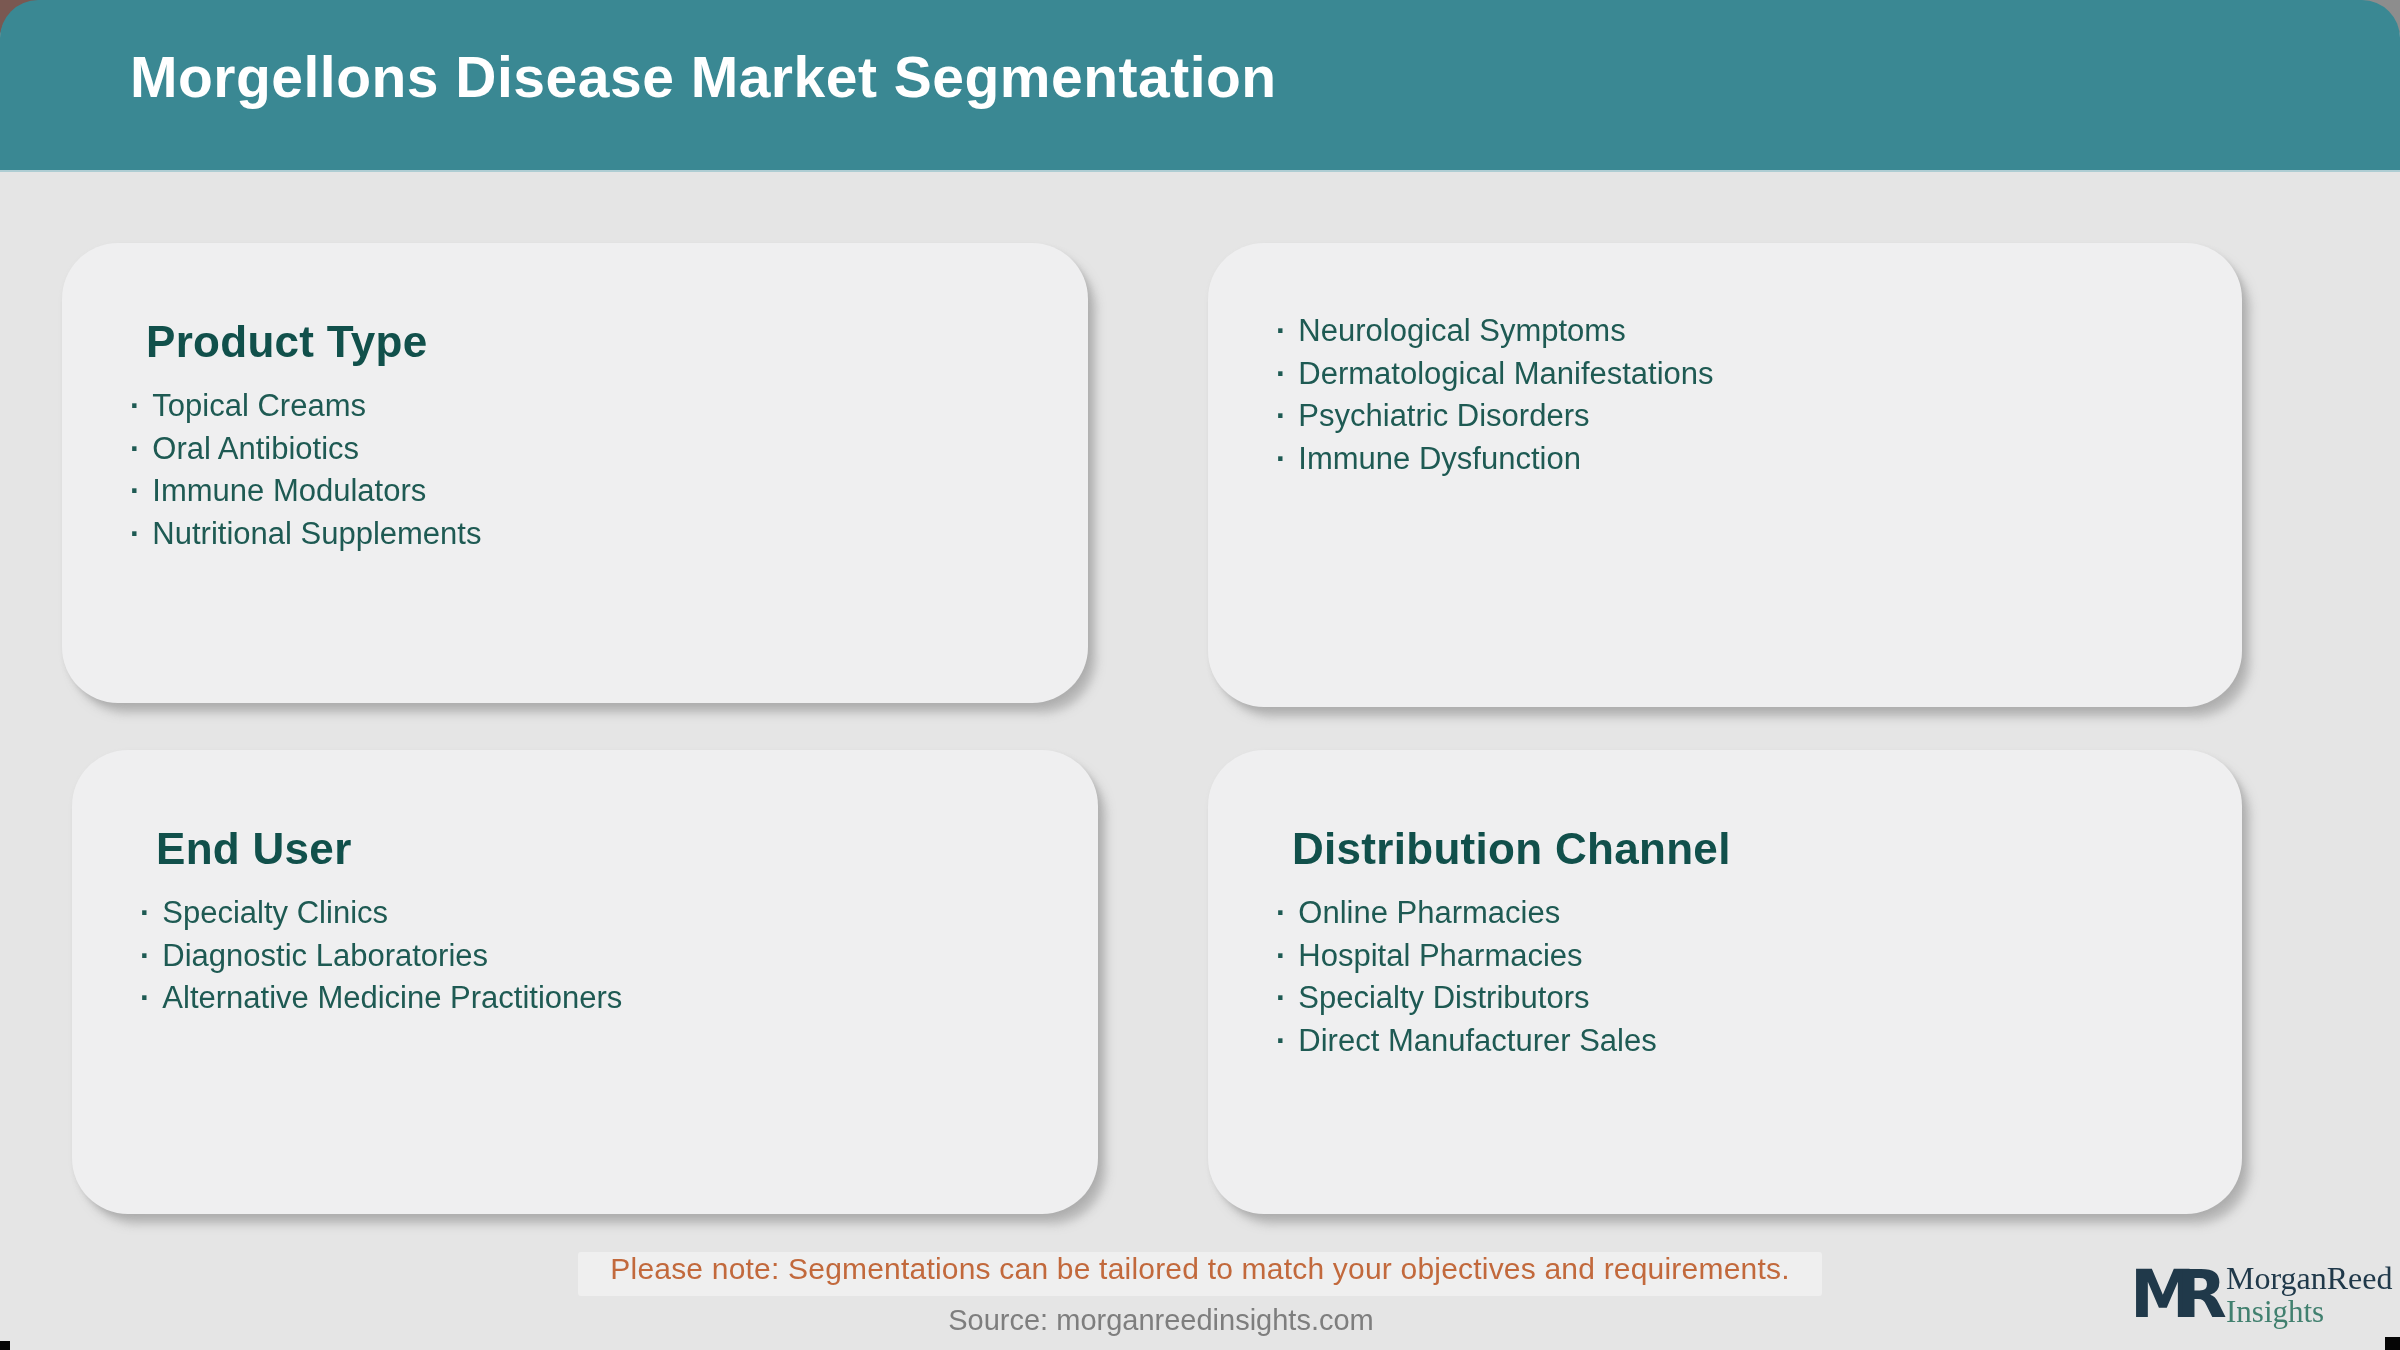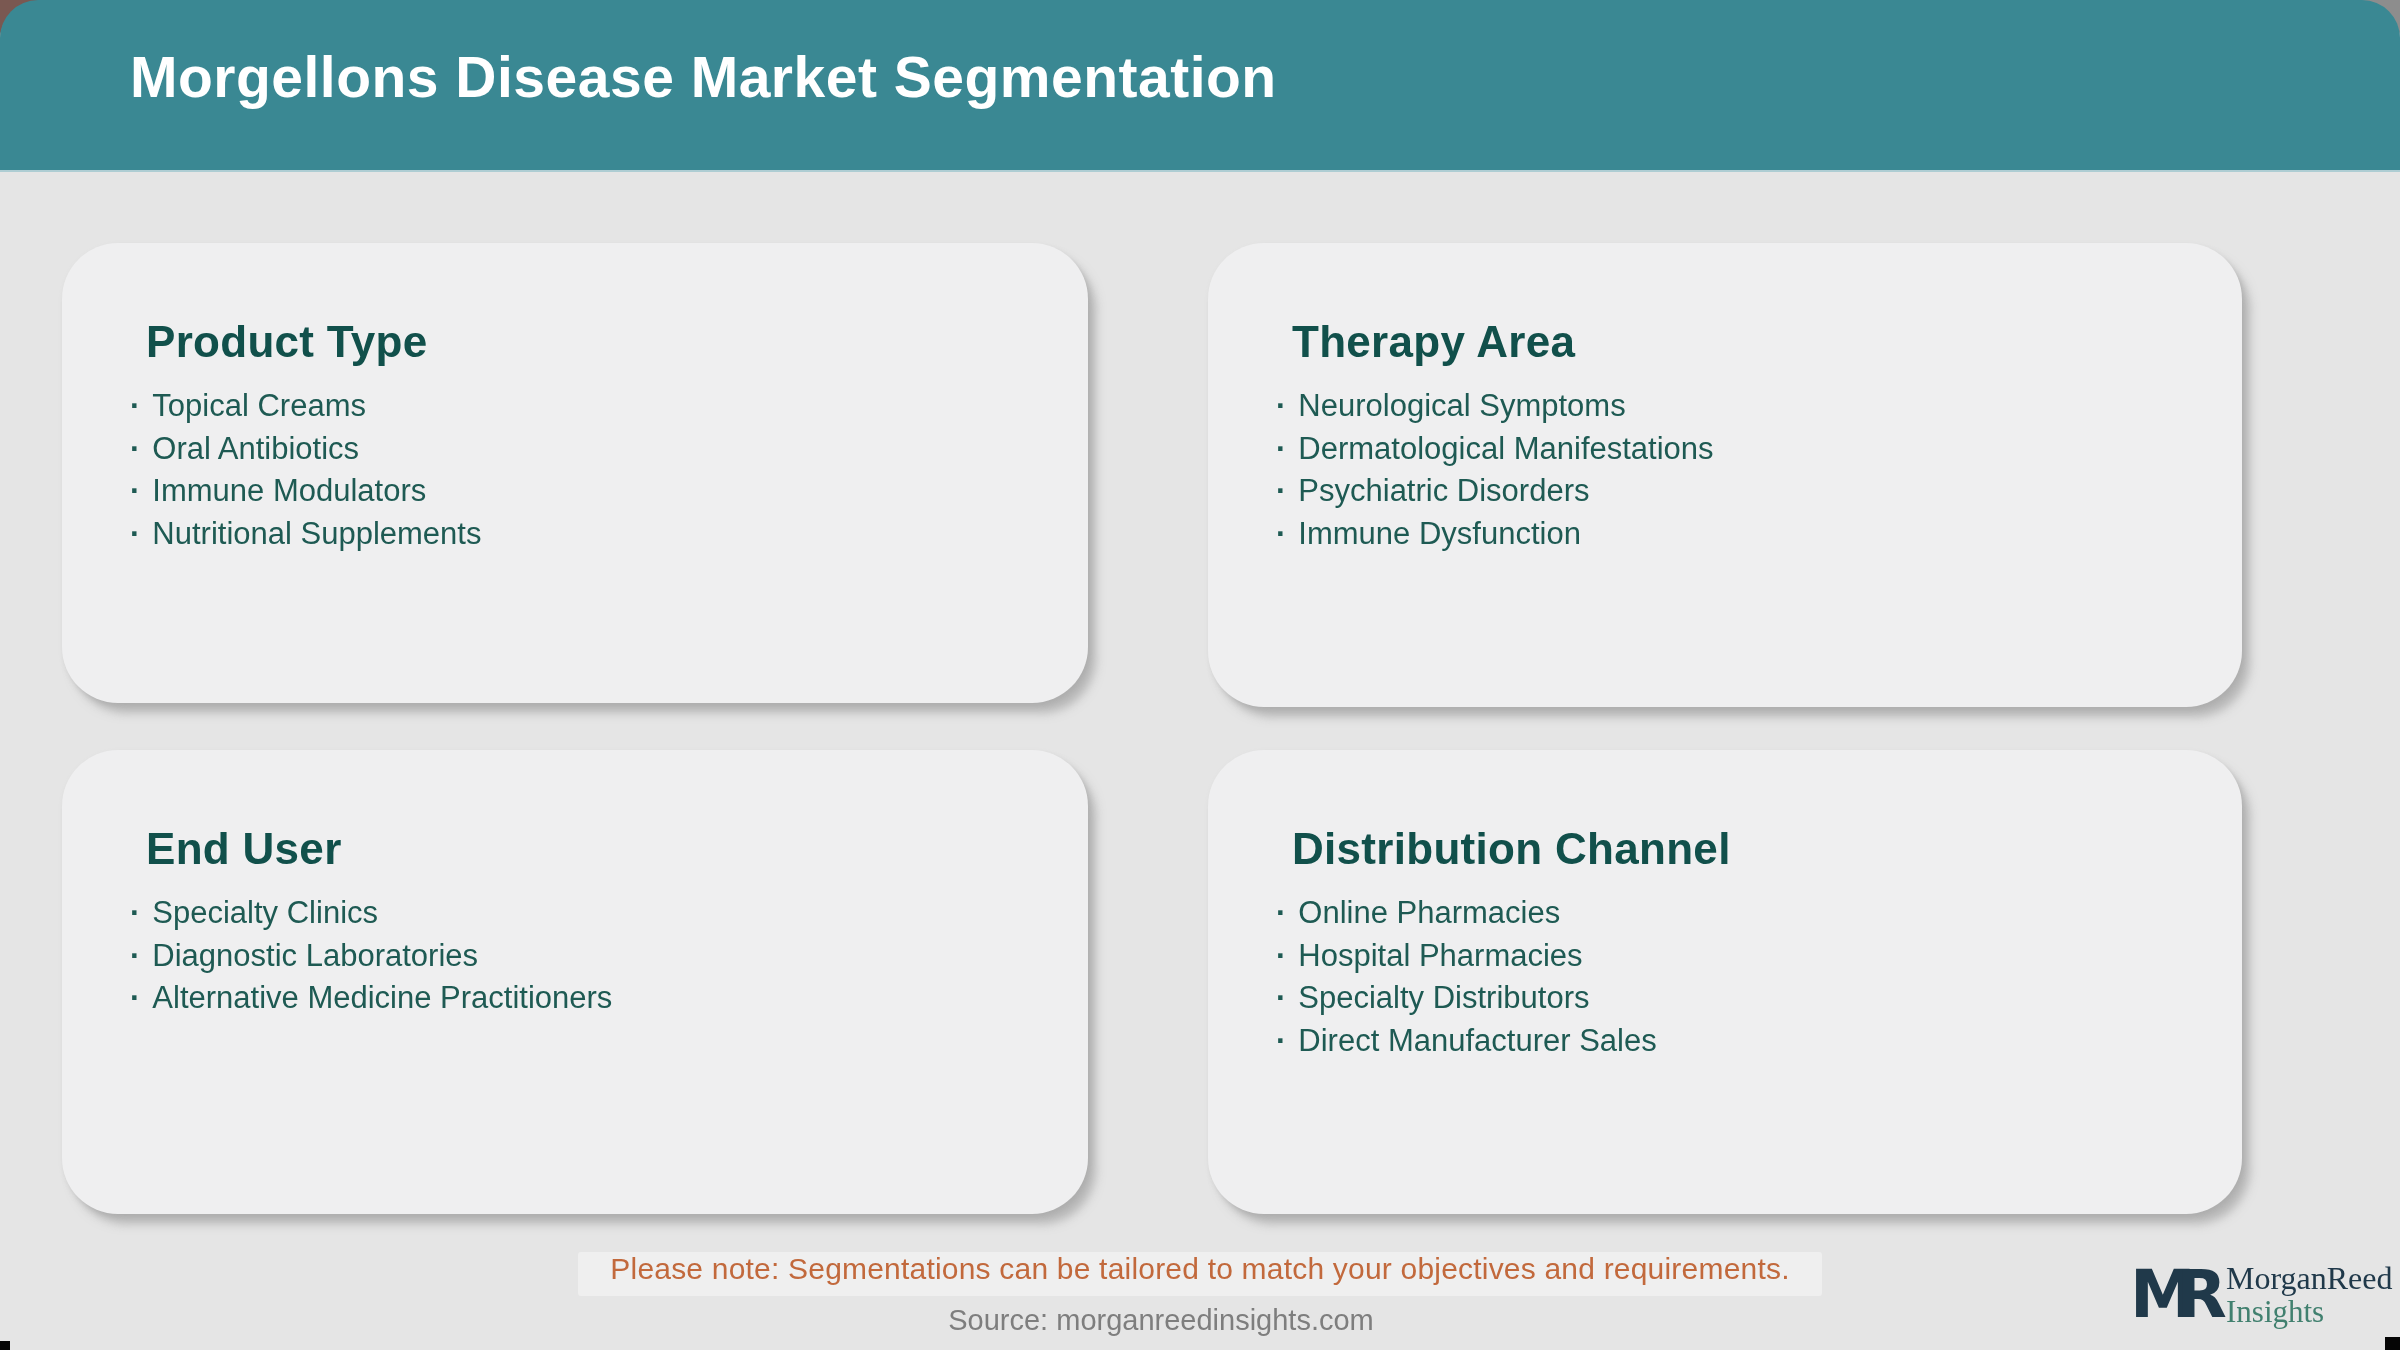--- a/index.html
+++ b/index.html
@@ -39,21 +39,21 @@
     position:absolute;
     background:var(--card-bg);
     border-radius:56px;
     box-shadow:9px 11px 10px -1px rgba(140,140,140,0.50), 2px 3px 5px rgba(170,170,170,0.35);
     padding:56px 50px 0 68px;
     box-sizing:border-box;
     z-index:2;
   }
   .card.pos0{left:62px;  top:243px; width:1026px; height:460px;}
   .card.pos1{left:1208px;top:243px; width:1034px; height:464px;}
-  .card.pos2{left:62px;  top:750px; width:1026px; height:464px;}
+  .card.pos2{left:72px;  top:750px; width:1026px; height:464px;}
   .card.pos3{left:1208px;top:750px; width:1034px; height:464px;}
 
   .card h2{
     margin:16px;font-size:44px;line-height:54px;font-weight:bold;
     color:var(--heading);letter-spacing:0.3px;
   }
   .card ul{
     list-style:none;margin:11px 0 0 0;padding:0;
     font-size:31px;color:var(--item-text);
   }
@@ -110,21 +110,20 @@
     <h2>Product Type</h2>
     <ul>
         <li><span class="dot">·</span><span>Topical Creams</span></li>
         <li><span class="dot">·</span><span>Oral Antibiotics</span></li>
         <li><span class="dot">·</span><span>Immune Modulators</span></li>
         <li><span class="dot">·</span><span>Nutritional Supplements</span></li>
       </ul>
   </section>
 
   <section class="card pos1">
-    <h2>Therapy Area</h2>
     <ul>
         <li><span class="dot">·</span><span>Neurological Symptoms</span></li>
         <li><span class="dot">·</span><span>Dermatological Manifestations</span></li>
         <li><span class="dot">·</span><span>Psychiatric Disorders</span></li>
         <li><span class="dot">·</span><span>Immune Dysfunction</span></li>
       </ul>
   </section>
 
   <section class="card pos2">
     <h2>End User</h2>

